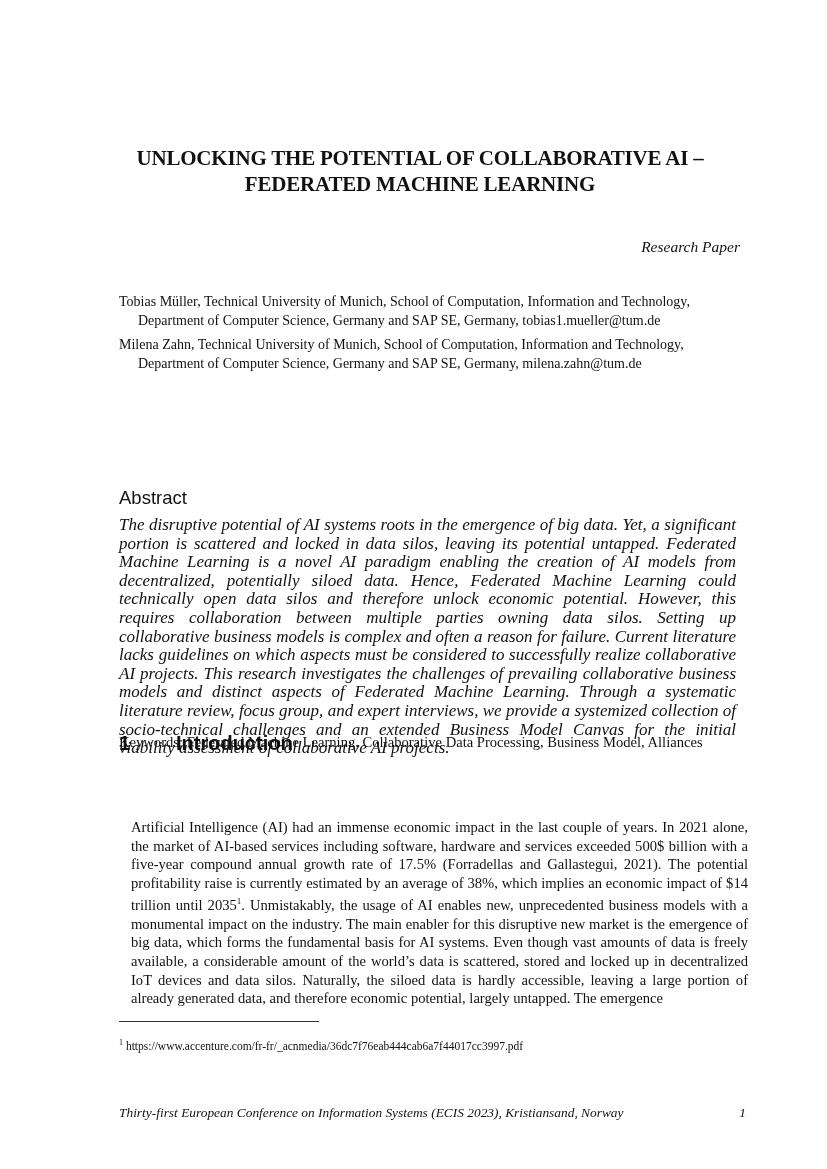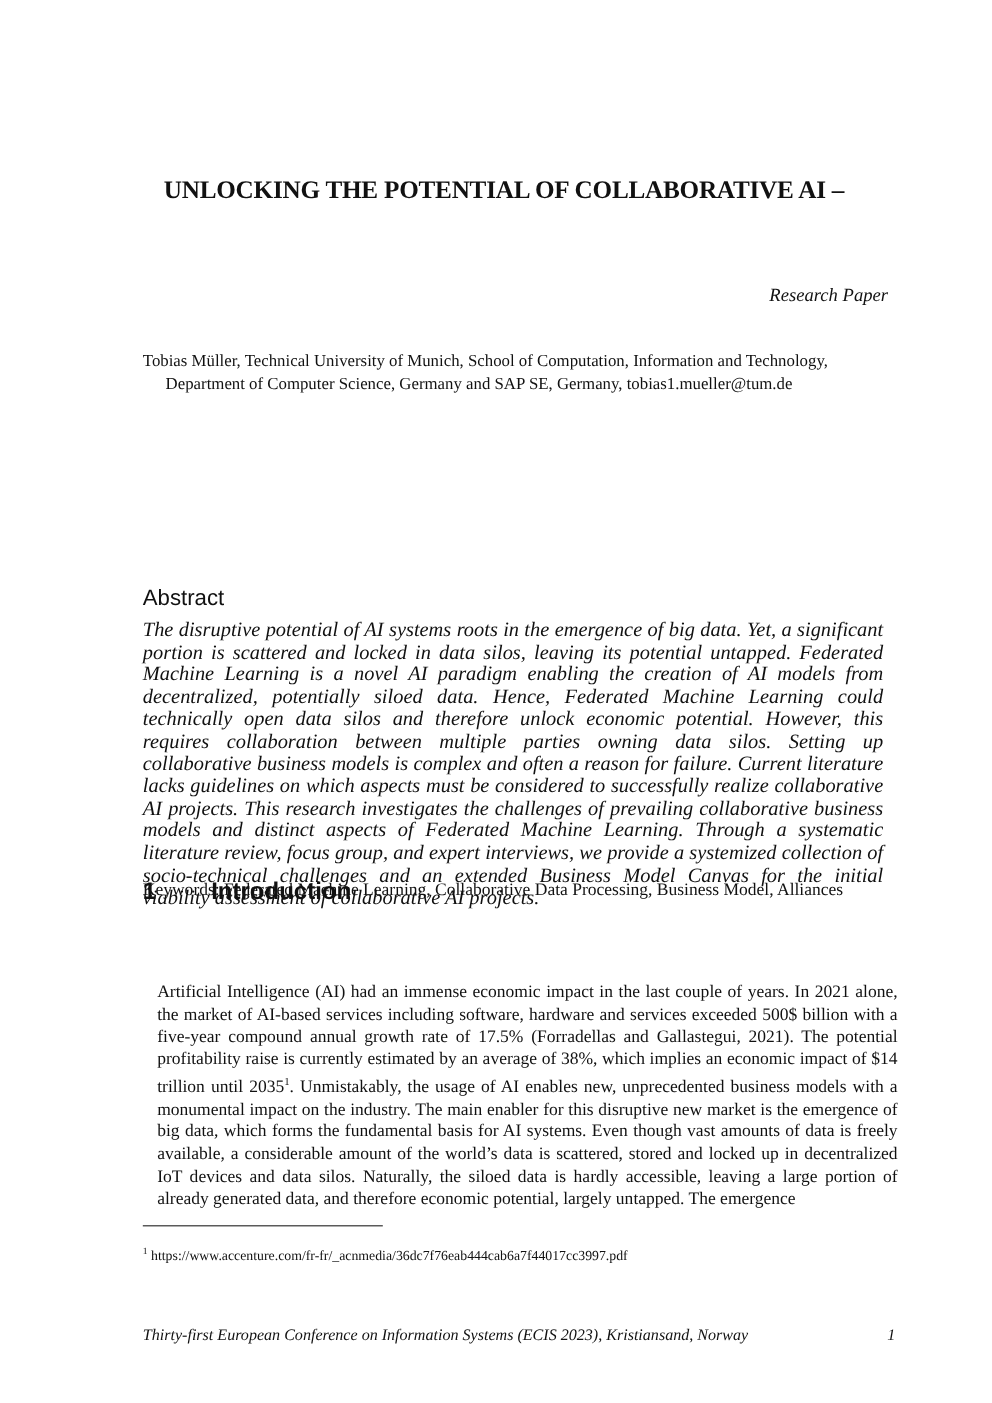--- a/index.html
+++ b/index.html
@@ -26,26 +26,28 @@
   .footnote { position:absolute; left:119px; top:1038px; font-size:11.5px; }
   .footnote sup { font-size:8px; }
   .footer { position:absolute; left:119px; width:617px; top:1105px; font-style:italic; font-size:13.4px; }
   .footer .page { position:absolute; right:-10px; top:0; }
 </style>
 </head>
 <body>
 
 <div class="title">
   <div>UNLOCKING THE POTENTIAL OF COLLABORATIVE AI –</div>
+  <div>FEDERATED MACHINE LEARNING</div>
 </div>
 
 <div class="subtitle">Research Paper</div>
 
 <div class="authors">
   <div class="author">Tobias Müller, Technical University of Munich, School of Computation, Information and Technology, Department of Computer Science, Germany and SAP SE, Germany, tobias1.mueller@tum.de</div>
+  <div class="author">Milena Zahn, Technical University of Munich, School of Computation, Information and Technology, Department of Computer Science, Germany and SAP SE, Germany, milena.zahn@tum.de</div>
 </div>
 
 <div class="h-abstract">Abstract</div>
 <p class="abstract">The disruptive potential of AI systems roots in the emergence of big data. Yet, a significant portion is scattered and locked in data silos, leaving its potential untapped. Federated Machine Learning is a novel AI paradigm enabling the creation of AI models from decentralized, potentially siloed data. Hence, Federated Machine Learning could technically open data silos and therefore unlock economic potential. However, this requires collaboration between multiple parties owning data silos. Setting up collaborative business models is complex and often a reason for failure. Current literature lacks guidelines on which aspects must be considered to successfully realize collaborative AI projects. This research investigates the challenges of prevailing collaborative business models and distinct aspects of Federated Machine Learning. Through a systematic literature review, focus group, and expert interviews, we provide a systemized collection of socio-technical challenges and an extended Business Model Canvas for the initial viability assessment of collaborative AI projects.</p>
 
 <div class="keywords">Keywords: Federated Machine Learning, Collaborative Data Processing, Business Model, Alliances</div>
 
 <div class="h-intro">
   <span class="num">1</span><span>Introduction</span>
 </div>

